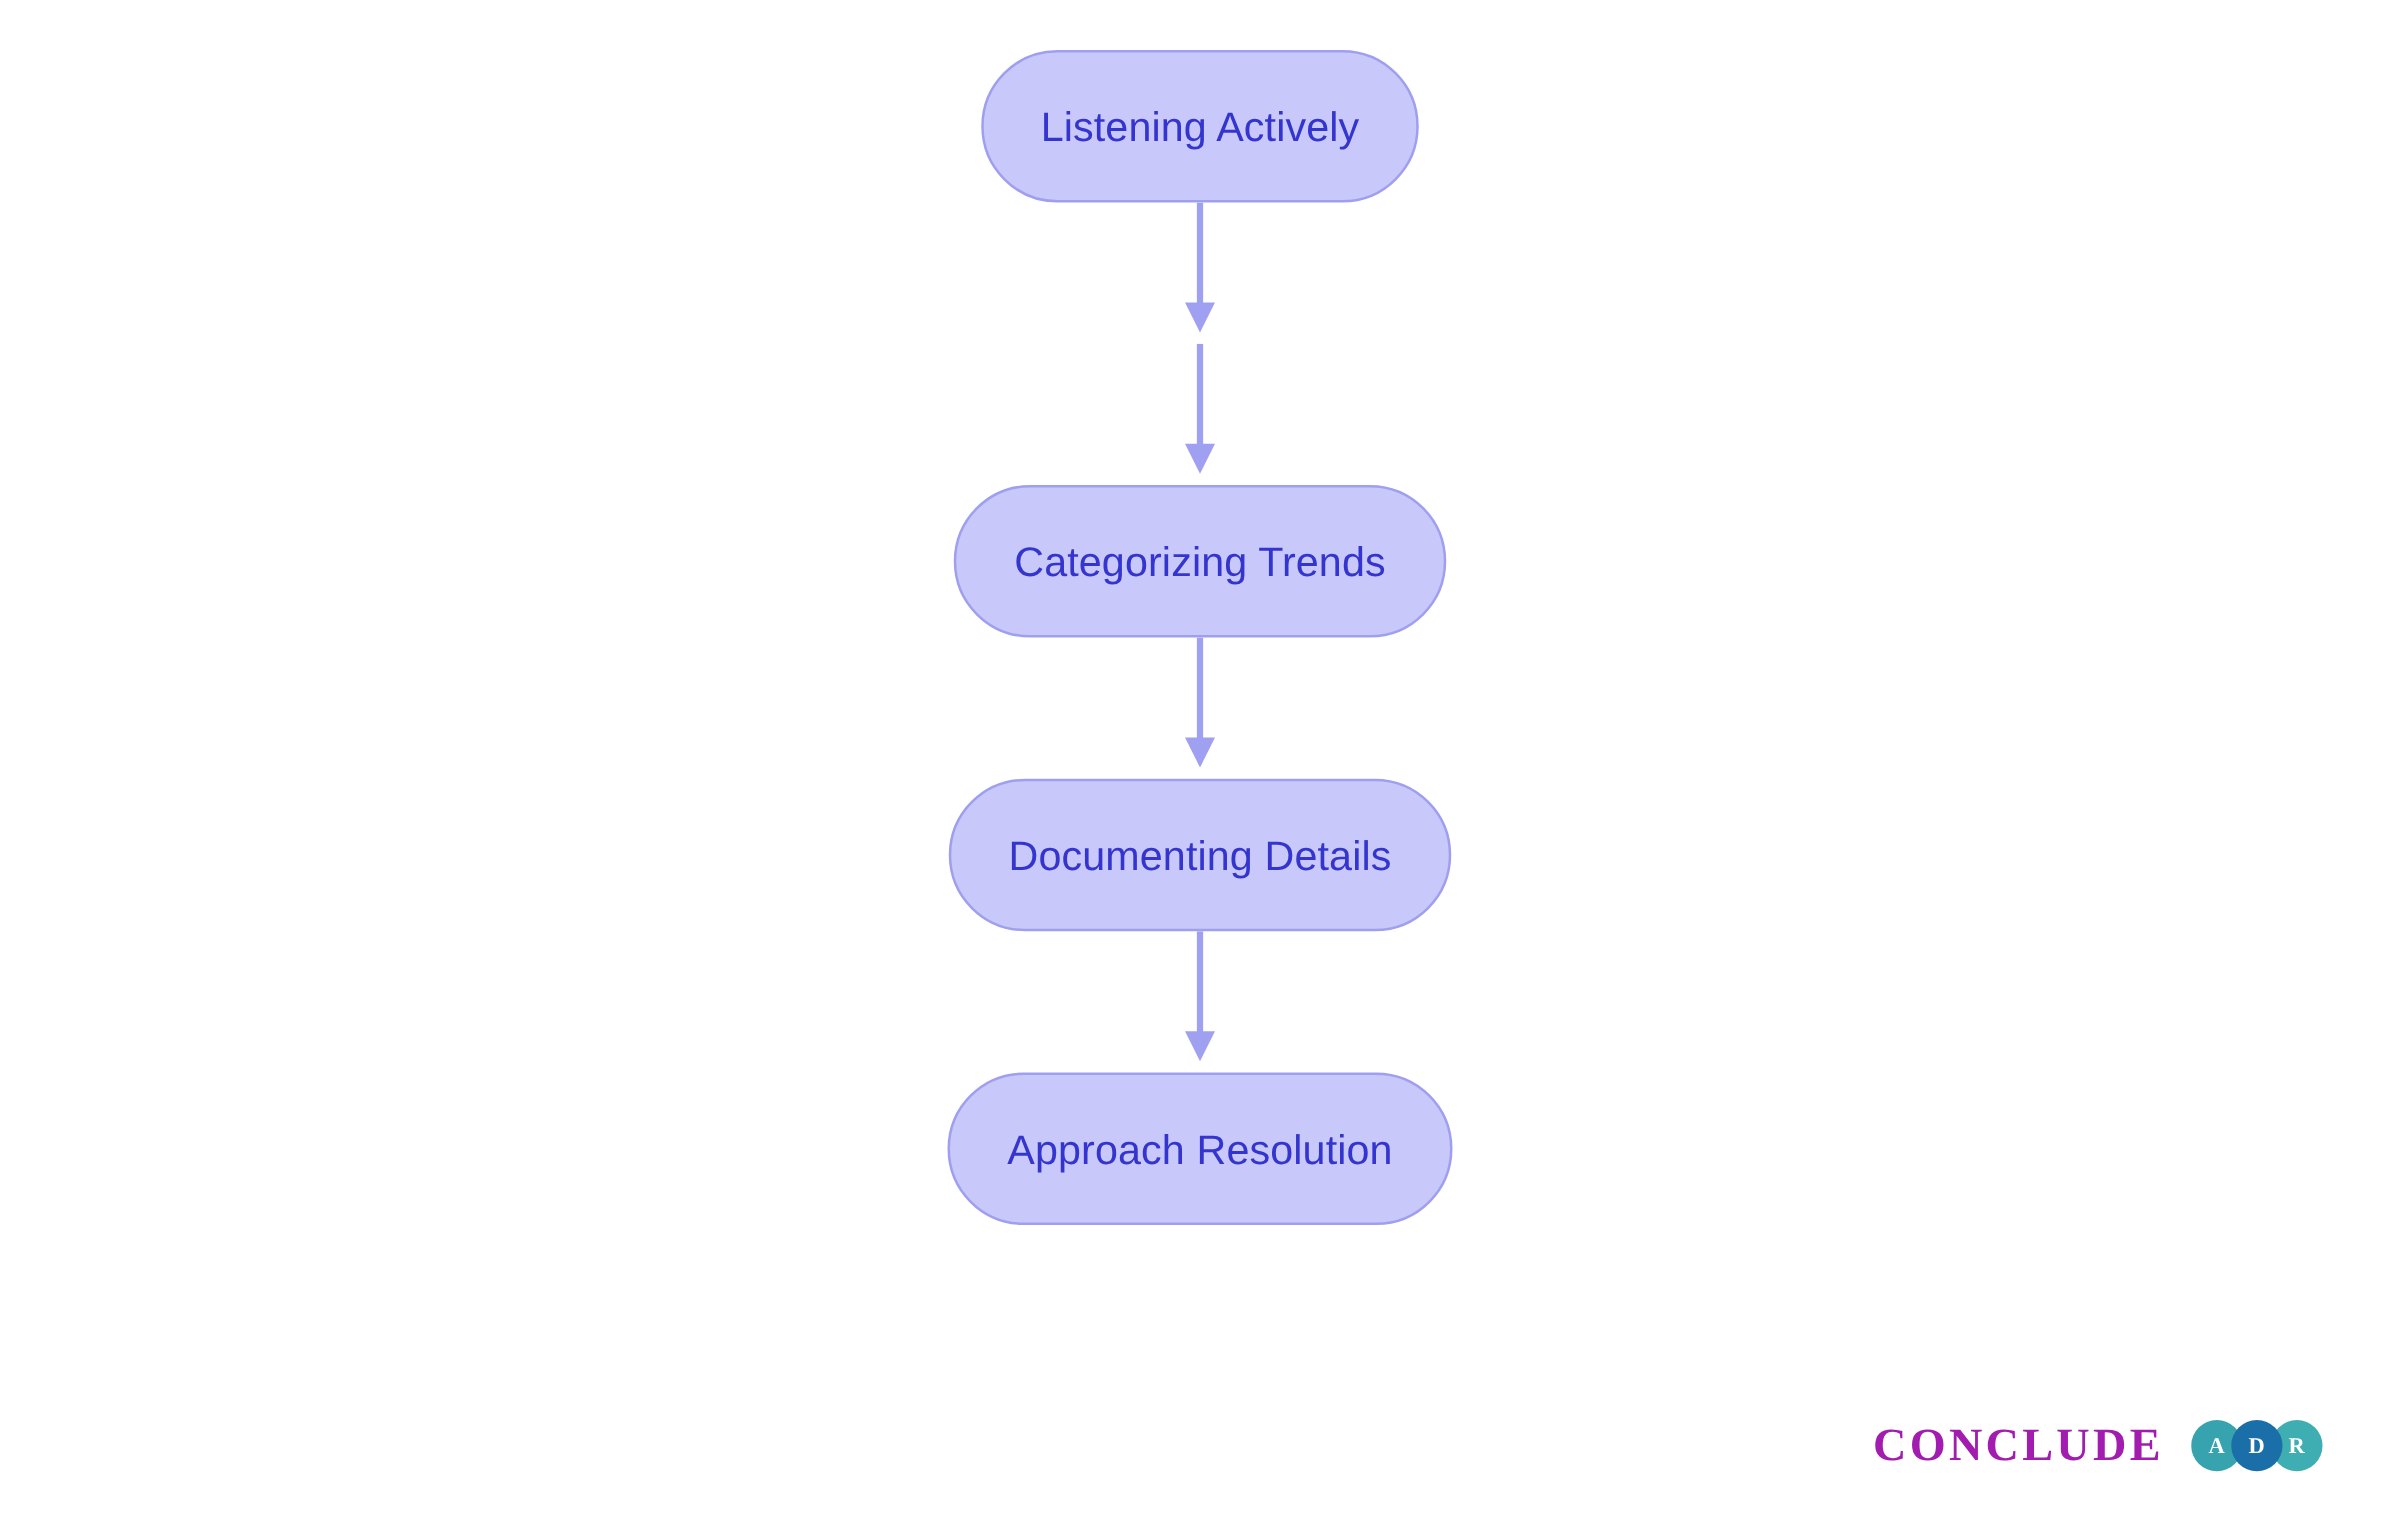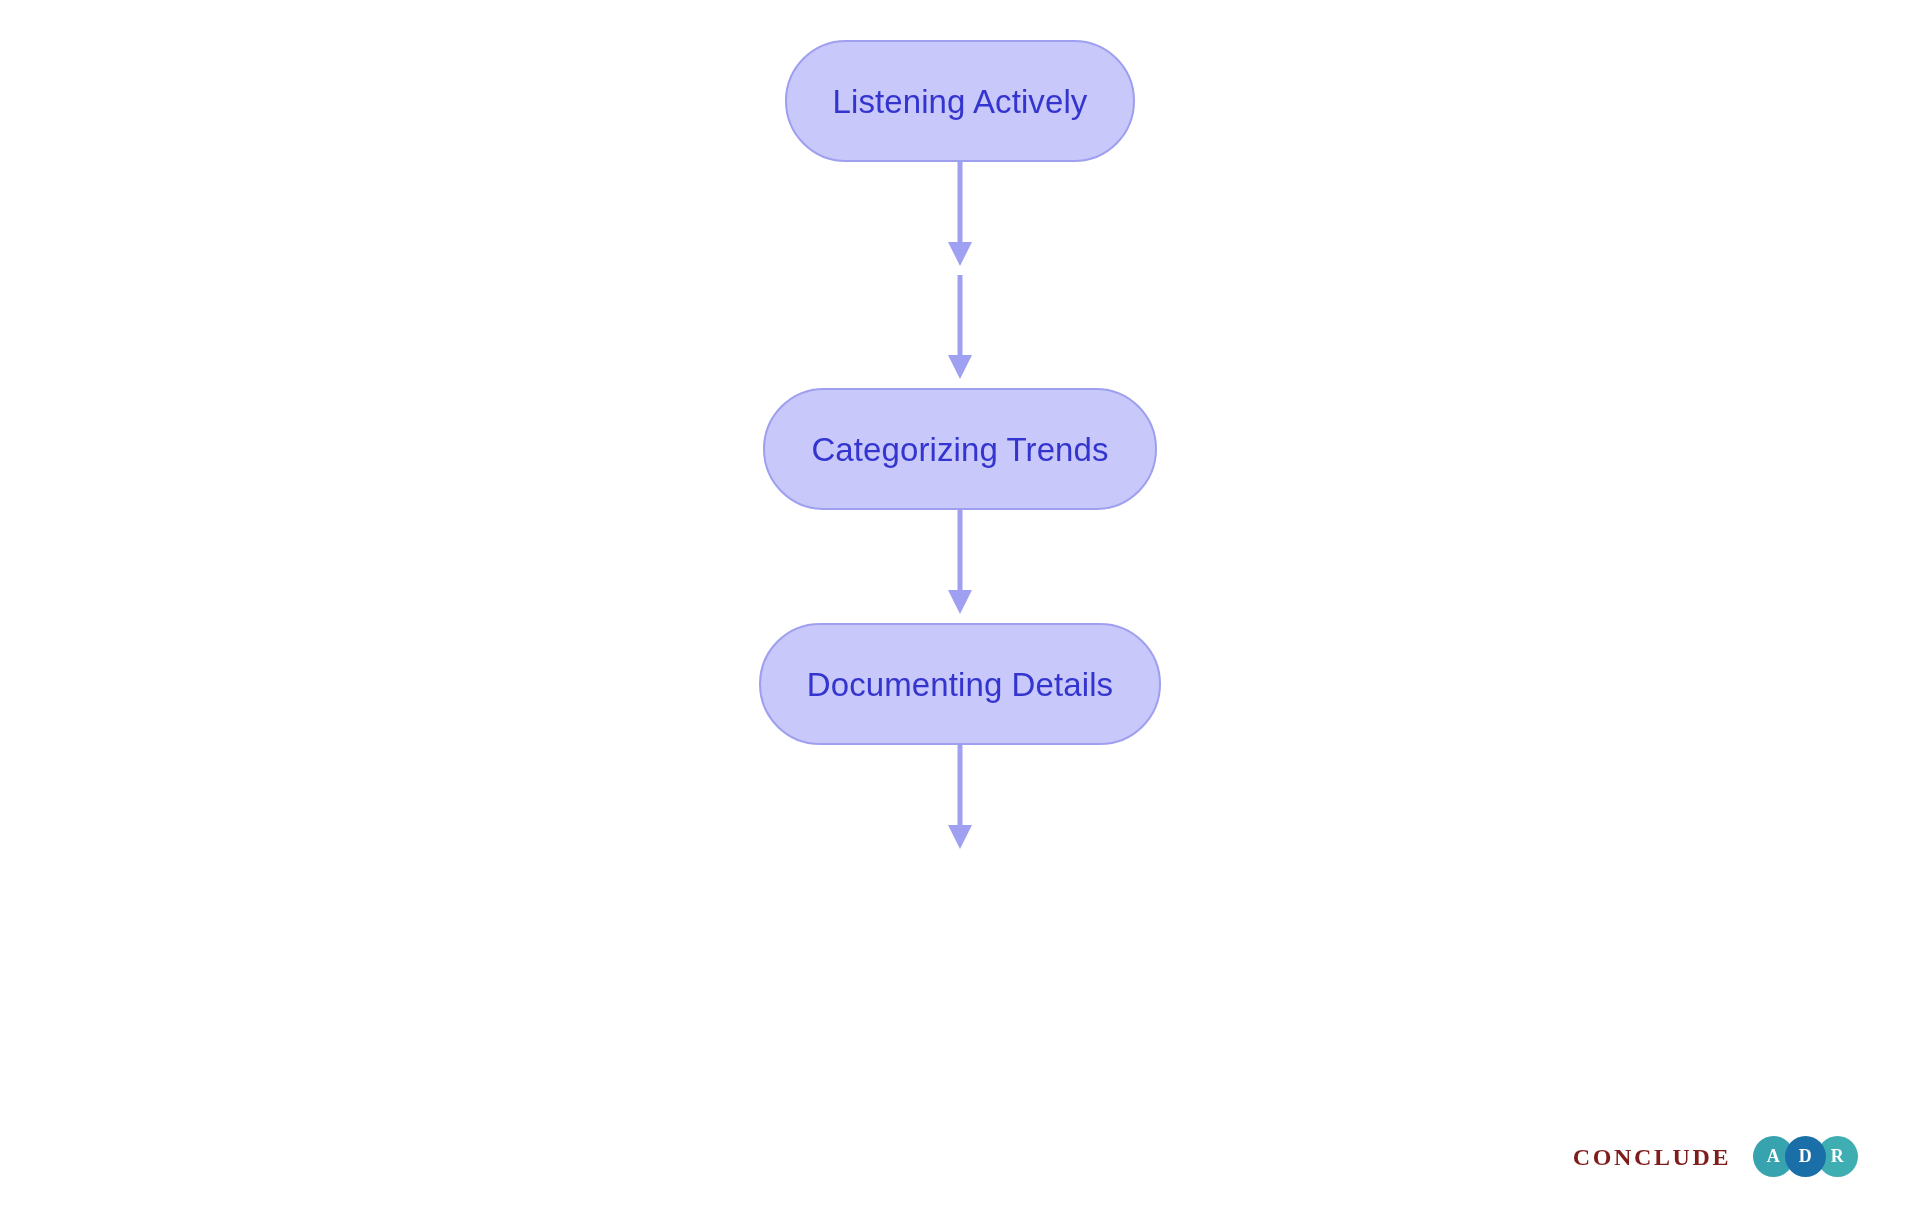--- a/index.html
+++ b/index.html
@@ -77,23 +77,23 @@
     position: absolute;
     right: 62px;
     bottom: 38px;
     display: flex;
     align-items: center;
     gap: 22px;
   }
   .brand-wordmark {
     font-family: "Liberation Serif", serif;
     font-weight: 700;
-    font-size: 24px;
+    font-size: 37px;
     letter-spacing: 2.6px;
-    color: #7f1d1d;
+    color: #a21caf;
     line-height: 1;
   }
   .brand-circles {
     display: flex;
     align-items: center;
   }
   .brand-circle {
     width: 41px;
     height: 41px;
     border-radius: 50%;
@@ -142,20 +142,23 @@
 
     <div class="node">
       <span class="node-label">Documenting Details</span>
     </div>
 
     <svg class="connector" viewBox="0 0 30 113">
       <line class="shaft" x1="15" y1="0" x2="15" y2="84"></line>
       <polygon class="head" points="15,104 3,80 27,80"></polygon>
     </svg>
 
+    <div class="node">
+      <span class="node-label">Approach Resolution</span>
+    </div>
 
   </div>
 </div>
 
 <div id="brand-logo">
   <span class="brand-wordmark">CONCLUDE</span>
   <span class="brand-circles">
     <span class="brand-circle c-a">A</span>
     <span class="brand-circle c-d">D</span>
     <span class="brand-circle c-r">R</span>

